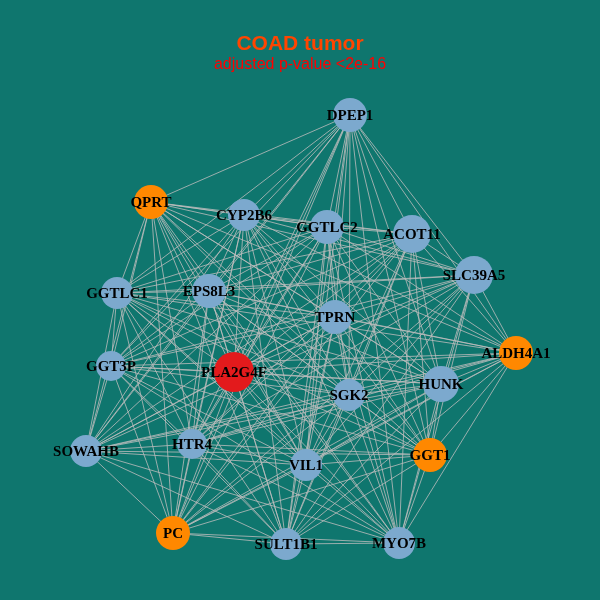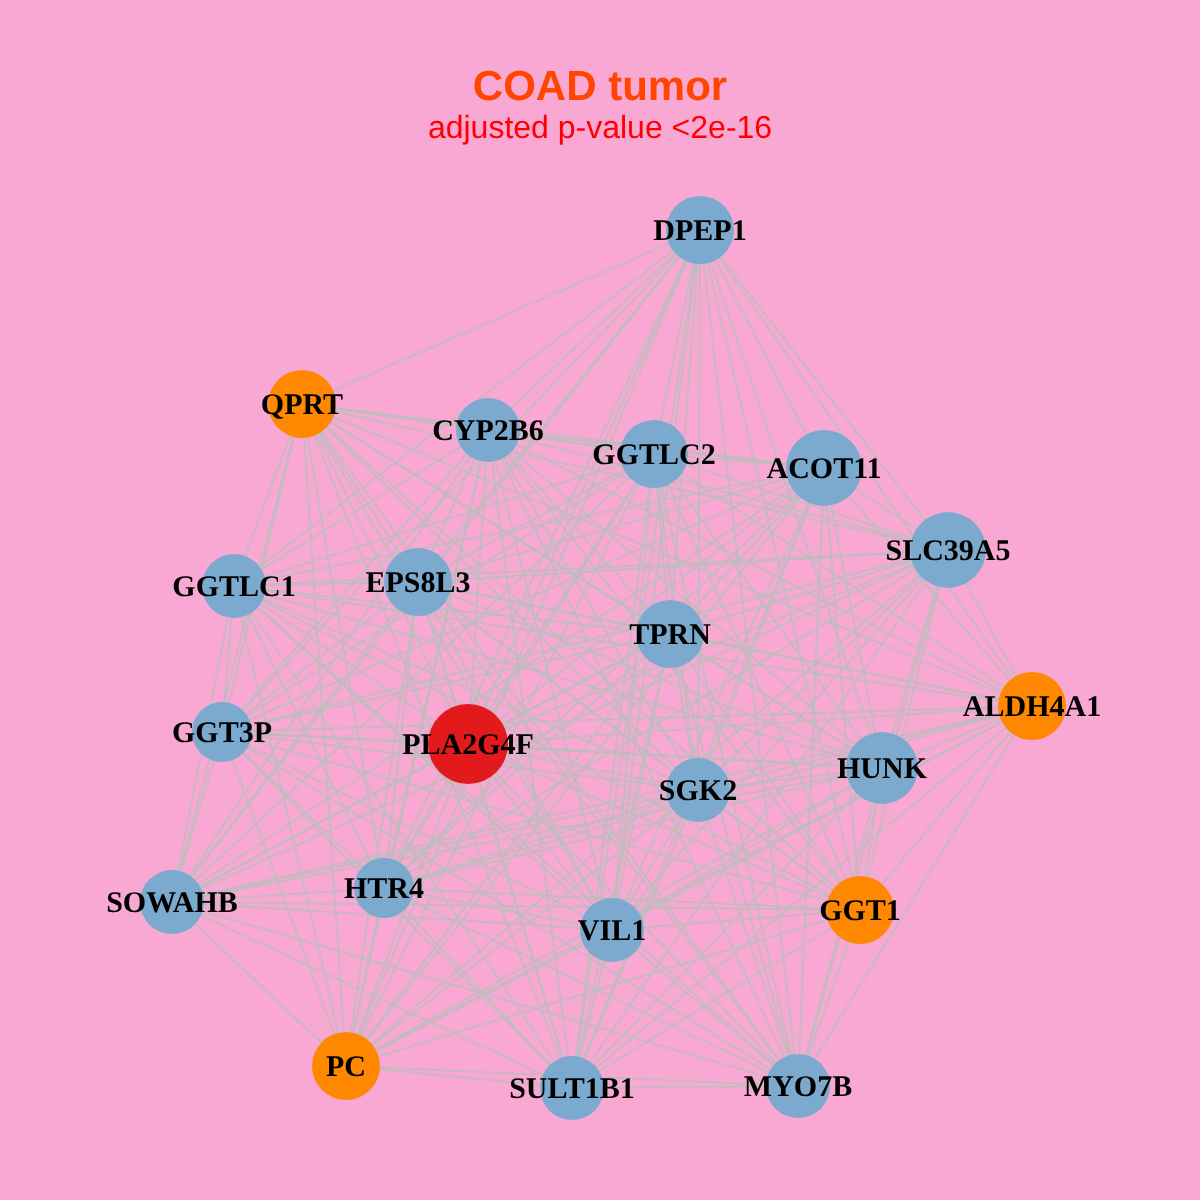--- a/index.html
+++ b/index.html
@@ -1,19 +1,19 @@
 <!DOCTYPE html>
 <html><head>
 <meta charset="utf-8">
 <style>
   html, body { margin: 0; padding: 0; background: #ffffff; }
   .canvas {
     position: relative;
     width: 600px; height: 600px;
-    background: #f9a8d4;
+    background: #0f766e;
     font-family: "Liberation Sans", sans-serif;
     overflow: hidden;
   }
   svg { display: block; }
   .plot-title {
     font-family: "Liberation Sans", sans-serif;
     font-weight: bold;
     font-size: 21px;
     text-anchor: middle;
   }

